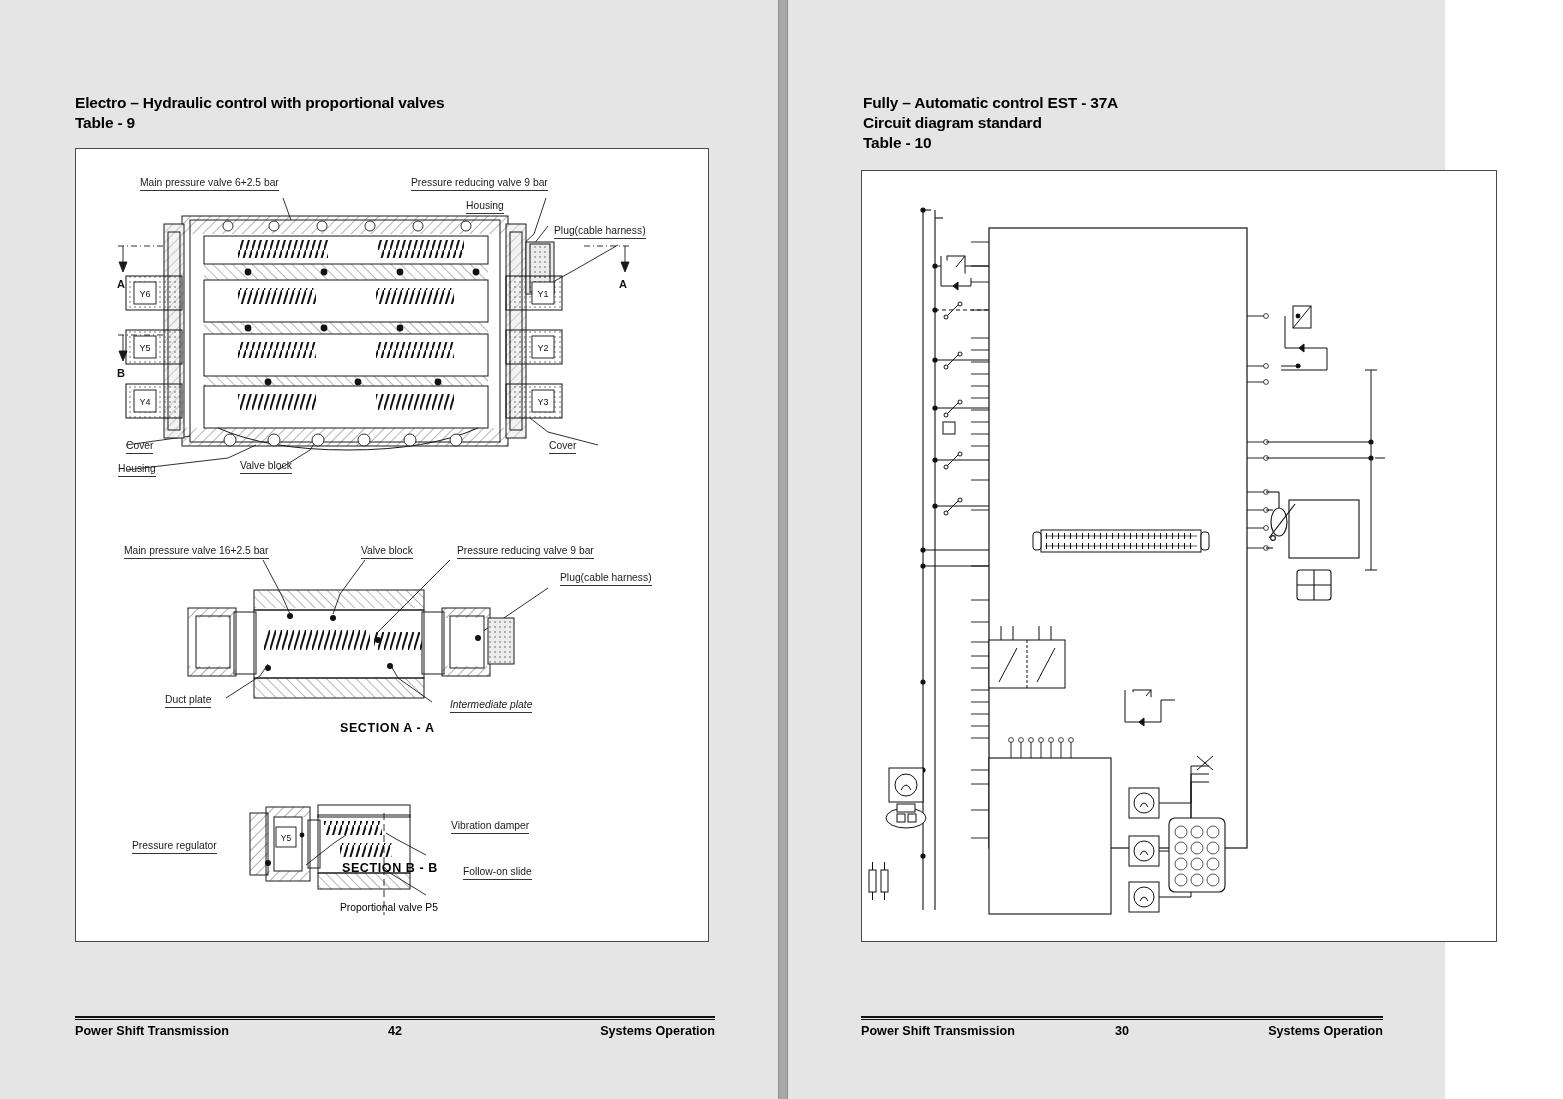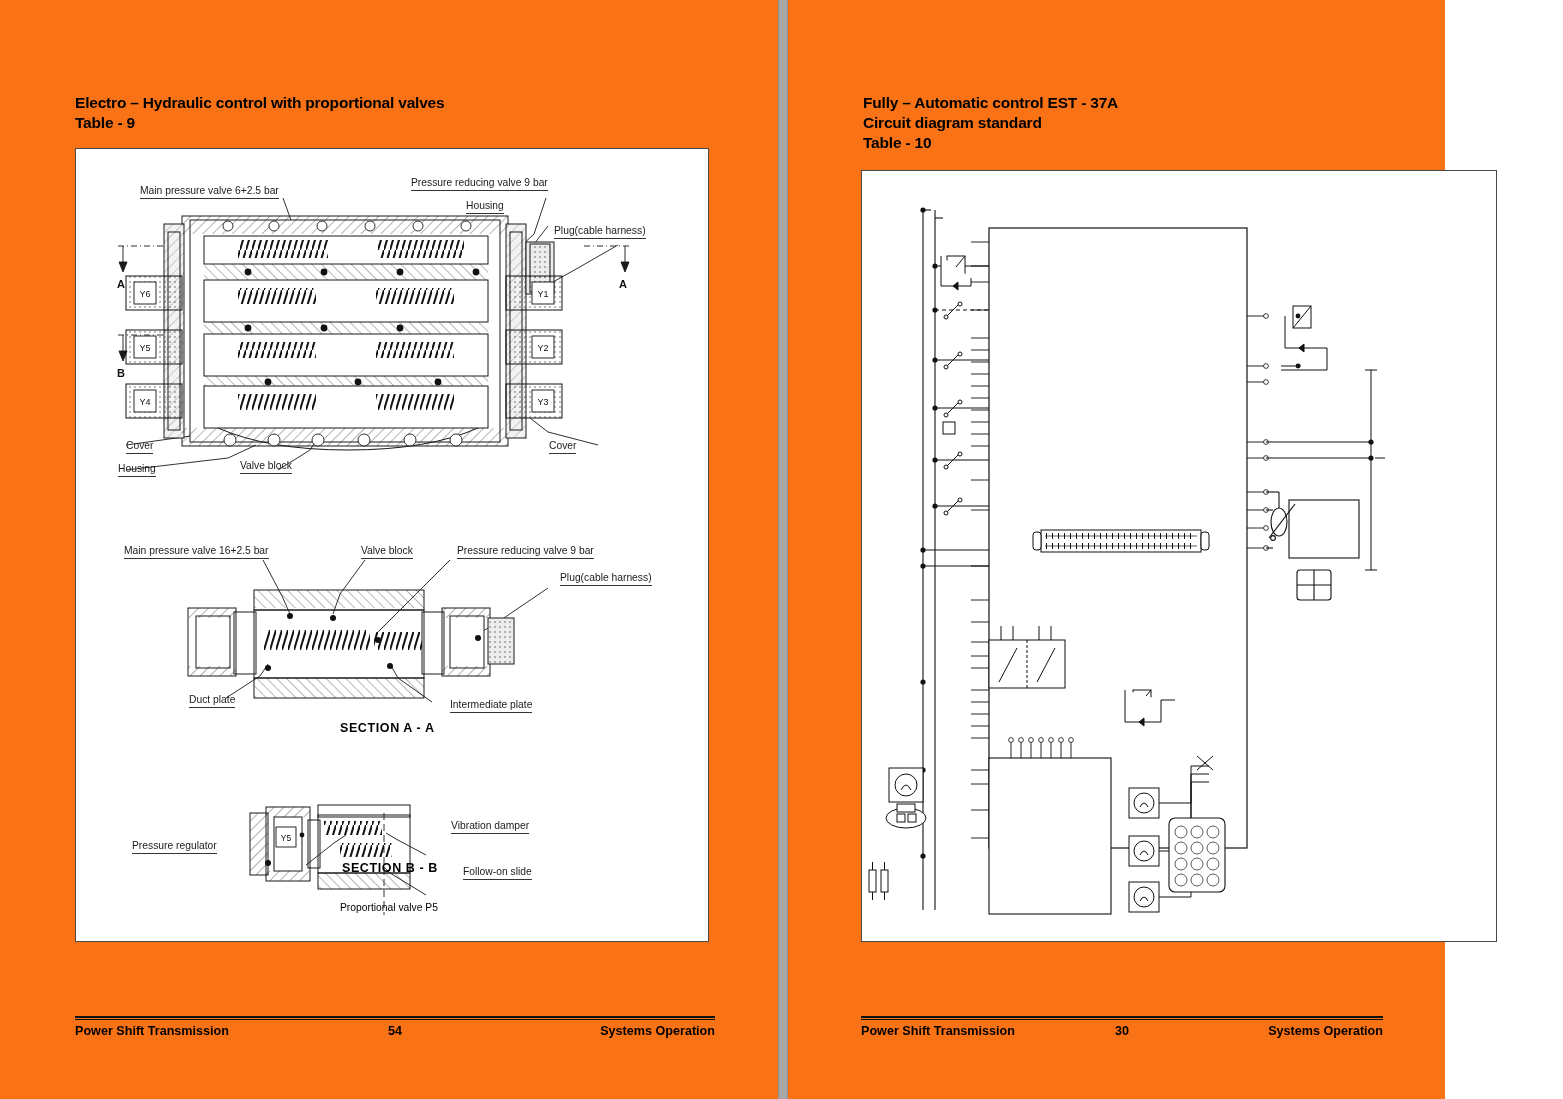--- a/index.html
+++ b/index.html
@@ -1,19 +1,19 @@
 <!DOCTYPE html>
 <html><head>
 <meta charset="utf-8">
 <style>
   html,body{margin:0;padding:0;background:#ffffff;}
   body{width:1563px;height:1099px;position:relative;overflow:hidden;
        font-family:"Liberation Sans", sans-serif;color:#000;}
 
-  .page{position:absolute;top:0;height:1099px;background:#f97316;}
+  .page{position:absolute;top:0;height:1099px;background:#e5e5e5;}
   #page-left{left:0;width:778px;}
   #page-right{left:788px;width:657px;}
 
   .spine{position:absolute;left:778px;top:0;width:10px;height:1099px;
          background:#a8a8a8;border-left:1px solid #8f8f8f;border-right:1px solid #8f8f8f;
          box-sizing:border-box;}
 
   .hdr{position:absolute;font-size:15.5px;font-weight:bold;line-height:21px;
        letter-spacing:-0.2px;white-space:pre;}
 
@@ -180,21 +180,21 @@
         <text x="465" y="201">Y2</text>
         <text x="465" y="255">Y3</text>
     </g>
     <g font-family="Liberation Sans, sans-serif" font-size="11" fill="#111" font-weight="bold">
       <text x="39" y="138">A</text>
         <text x="541" y="138">A</text>
         <text x="39" y="227">B</text>
     </g>
   </svg>
 
-  <div class="lbl" style="left:140px;top:177px;margin-top:8px;">Main pressure valve 6+2.5 bar</div>
+  <div class="lbl" style="left:140px;top:177px;">Main pressure valve 6+2.5 bar</div>
   <div class="lbl" style="left:411px;top:177px;">Pressure reducing valve 9 bar</div>
   <div class="lbl" style="left:466px;top:200px;">Housing</div>
   <div class="lbl" style="left:554px;top:225px;">Plug(cable harness)</div>
   <div class="lbl" style="left:126px;top:440px;">Cover</div>
   <div class="lbl" style="left:549px;top:440px;">Cover</div>
   <div class="lbl" style="left:118px;top:463px;">Housing</div>
   <div class="lbl" style="left:240px;top:460px;">Valve block</div>
 
   <svg width="634" height="230" viewBox="0 0 634 230" style="left:78px;top:530px;">
     <g stroke="#1a1a1a" fill="none" stroke-width="0.9">
@@ -235,22 +235,22 @@
         <circle cx="400" cy="108" r="3"></circle>
       <circle cx="190" cy="138" r="3"></circle>
         <circle cx="312" cy="136" r="3"></circle>
     </g>
   </svg>
 
   <div class="lbl" style="left:124px;top:545px;">Main pressure valve 16+2.5 bar</div>
   <div class="lbl" style="left:361px;top:545px;">Valve block</div>
   <div class="lbl" style="left:457px;top:545px;">Pressure reducing valve 9 bar</div>
   <div class="lbl" style="left:560px;top:572px;">Plug(cable harness)</div>
-  <div class="lbl" style="left:165px;top:694px;margin-left:24px;">Duct plate</div>
-  <div class="lbl" style="left:450px;top:699px;">Intermediate plate</div>
+  <div class="lbl" style="left:165px;top:694px;">Duct plate</div>
+  <div class="lbl" style="left:450px;top:699px;font-style:italic;">Intermediate plate</div>
   <div class="sect" style="left:340px;top:721px;">SECTION   A - A</div>
 
   <svg width="634" height="160" viewBox="0 0 634 160" style="left:78px;top:765px;">
     <g stroke="#1a1a1a" fill="none" stroke-width="0.9">
       <path d="M228 100 L256 78 L268 70"></path>
       <path d="M348 90 L318 74 L308 68"></path>
       <path d="M348 130 L312 108 L306 102"></path>
       <path d="M306 48 L306 150" stroke-dasharray="7 4"></path>
     </g>
     <g stroke="#1a1a1a" fill="none" stroke-width="1">
@@ -285,21 +285,21 @@
   <div class="lbl" style="left:132px;top:840px;">Pressure regulator</div>
   <div class="lbl" style="left:451px;top:820px;">Vibration damper</div>
   <div class="lbl" style="left:451px;top:866px;margin-left:12px;">Follow-on slide</div>
   <div class="sect" style="left:342px;top:861px;">SECTION   B - B</div>
   <div class="sub" style="left:340px;top:902px;">Proportional valve P5</div>
 
   <div class="footer" style="left:75px;right:63px;top:1016px;">
     <div class="rule"></div>
     <div class="rule2"></div>
     <div class="ftxt f-left">Power Shift Transmission</div>
-    <div class="ftxt f-mid">54</div>
+    <div class="ftxt f-mid">42</div>
     <div class="ftxt f-right">Systems Operation</div>
   </div>
 </div>
 
 <div class="spine"></div>
 
 <div class="page" id="page-right">
 
   <div class="hdr" style="left:75px;top:92px;">Fully – Automatic control EST - 37A</div>
   <div class="hdr" style="left:75px;top:112px;">Circuit diagram standard</div>

